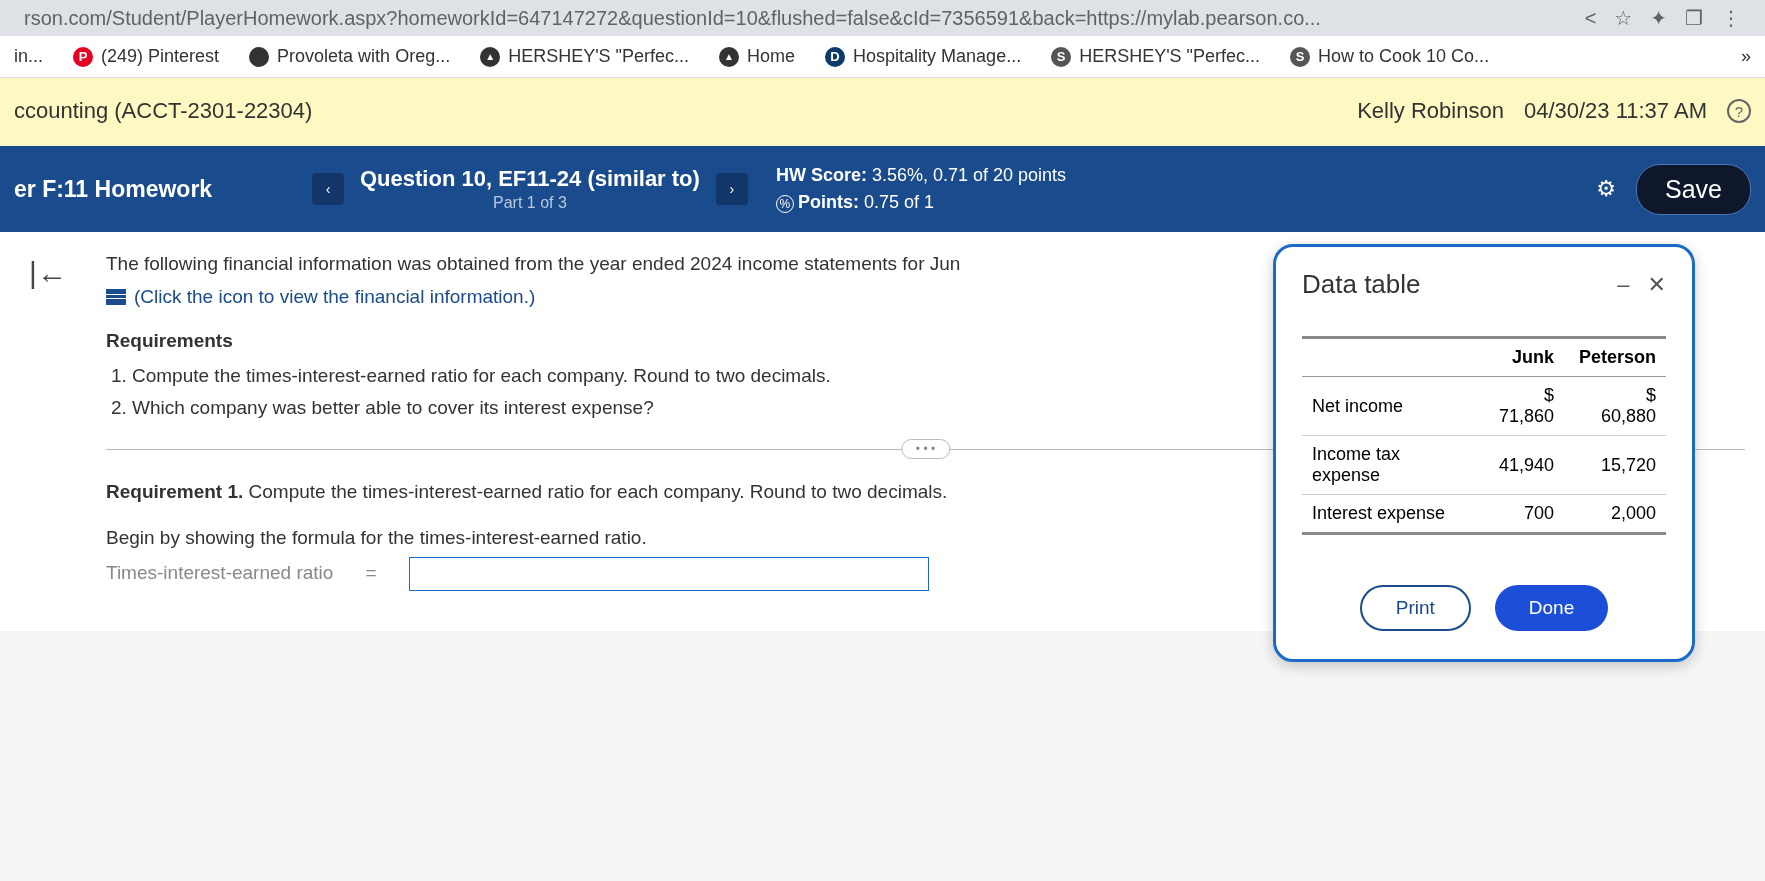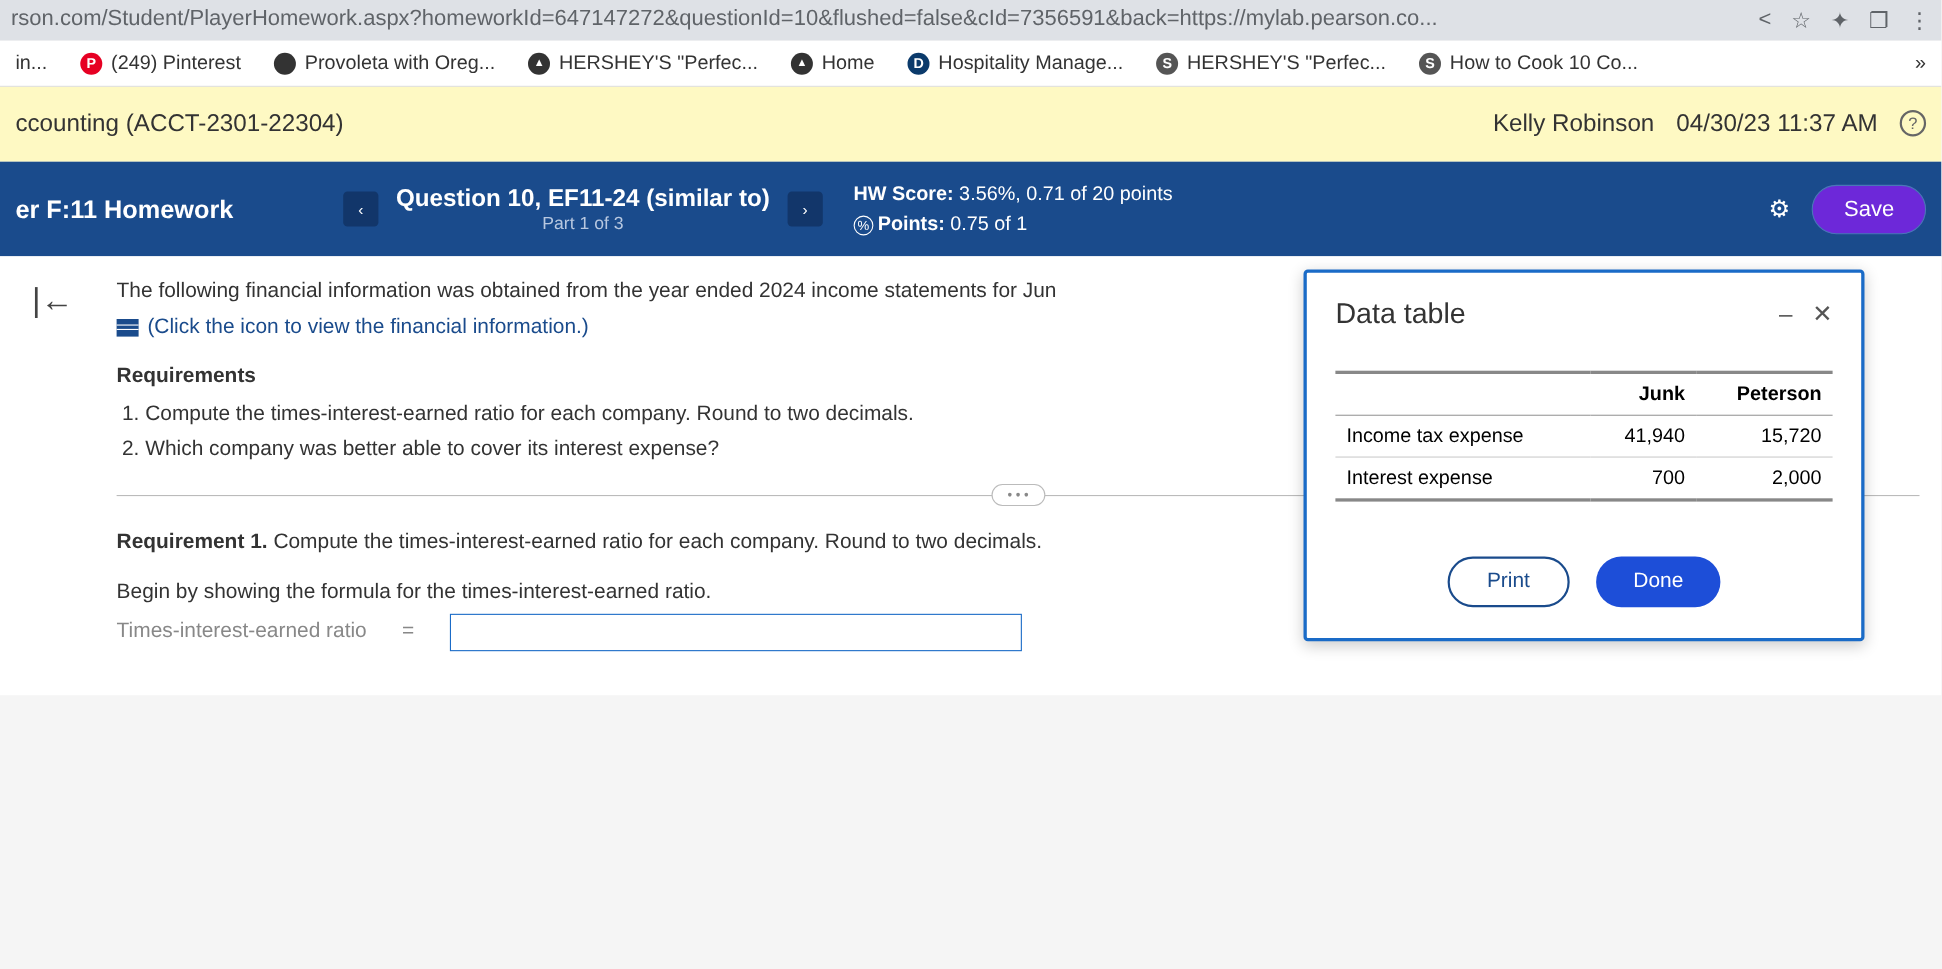--- a/index.html
+++ b/index.html
@@ -1,19 +1,19 @@
 <!DOCTYPE html>
 <html><head>
 <meta charset="utf-8">
 <style>
 * { margin: 0; padding: 0; box-sizing: border-box; font-family: Arial, sans-serif; }
 body { background: #f5f5f5; width: 1765px; height: 881px; overflow: hidden; }
 
 .browser-chrome { background: #dee1e6; }
-.url-bar { padding: 6px 10px; font-size: 20px; color: #5f6368; display: flex; gap: 10px; }
+.url-bar { padding: 6px 24px; font-size: 20px; color: #5f6368; display: flex; align-items: center; gap: 10px; }
 .url-text { flex: 1; }
 .url-icons { display: flex; gap: 18px; align-items: center; color: #5f6368; font-size: 20px; }
 
 .bookmarks-bar { background: #fff; padding: 10px 14px; display: flex; gap: 30px; align-items: center; font-size: 18px; color: #333; border-bottom: 1px solid #ddd; }
 .bookmark { display: flex; align-items: center; gap: 8px; cursor: pointer; }
 .bk-icon { width: 20px; height: 20px; border-radius: 50%; display: inline-flex; align-items: center; justify-content: center; font-size: 13px; font-weight: bold; color: #fff; }
 .bk-pinterest { background: #e60023; }
 .bk-dark { background: #333; }
 .bk-hershey { background: #333; color: #fff; font-size: 10px; }
 .bk-d { background: #0b3a6b; }
@@ -27,21 +27,21 @@
 .hw-title { font-size: 23px; font-weight: bold; flex: 0 0 auto; width: 270px; }
 .nav-block { display: flex; align-items: center; gap: 16px; }
 .nav-chevron { background: #12366a; width: 32px; height: 32px; border-radius: 4px; display: flex; align-items: center; justify-content: center; font-size: 14px; cursor: pointer; }
 .question-block { text-align: center; }
 .question-title { font-size: 22px; font-weight: bold; }
 .question-sub { font-size: 16px; color: #b8c8e0; margin-top: 2px; }
 .score-block { font-size: 18px; line-height: 1.5; }
 .score-block .label { font-weight: bold; }
 .right-controls { margin-left: auto; display: flex; align-items: center; gap: 20px; }
 .gear-icon { font-size: 22px; cursor: pointer; }
-.save-btn { background: #6d28d9; border: 1px solid #4a76b8; padding: 10px 28px; border-radius: 24px; font-size: 20px; cursor: pointer; color: #fff; }
+.save-btn { background: #0f172a; border: 1px solid #4a76b8; padding: 10px 28px; border-radius: 24px; font-size: 25px; cursor: pointer; color: #fff; }
 
 .content-area { background: #fff; display: flex; position: relative; }
 .collapse-col { width: 96px; padding-top: 24px; display: flex; justify-content: center; }
 .collapse-icon { font-size: 30px; color: #444; cursor: pointer; }
 
 .main-col { flex: 1; padding: 18px 20px 40px 10px; font-size: 19px; color: #333; line-height: 1.5; }
 .intro-text { margin-bottom: 4px; }
 .icon-link { color: #1a4b8c; display: flex; align-items: center; gap: 8px; margin-bottom: 16px; cursor: pointer; }
 .table-icon { width: 20px; height: 16px; background: #1a4b8c; display: inline-block; position: relative; }
 .table-icon:before { content: ""; position: absolute; top: 5px; left: 0; right: 0; height: 1px; background: #fff; box-shadow: 0 4px 0 #fff; }
@@ -51,21 +51,21 @@
 
 .divider-wrap { position: relative; margin: 20px 0 28px; }
 .divider { border-top: 1px solid #bbb; }
 .expand-pill { position: absolute; left: 50%; top: -10px; transform: translateX(-50%); background: #fff; border: 1px solid #bbb; border-radius: 10px; padding: 0 14px; font-size: 12px; color: #888; cursor: pointer; height: 20px; line-height: 18px;}
 
 .req1-text { margin-bottom: 18px; }
 .formula-row { display: flex; align-items: center; gap: 32px; margin-top: 4px; }
 .formula-label { color: #888; }
 .formula-input { width: 520px; height: 34px; border: 1px solid #1a6bc7; background: #fff; }
 
-.data-popup { position: absolute; right: 70px; top: 12px; width: 510px; background: #fff; border: 3px solid #1a6bc7; border-radius: 4px; padding: 22px 26px 28px; box-shadow: 0 4px 14px rgba(0,0,0,0.2); }
+.data-popup { position: absolute; right: 70px; top: 12px; width: 422px; background: #fff; border: 3px solid #1a6bc7; border-radius: 20px; padding: 22px 26px 28px; box-shadow: 0 4px 14px rgba(0,0,0,0.2); }
 .popup-head { display: flex; justify-content: space-between; align-items: center; margin-bottom: 36px; }
 .popup-title { font-size: 26px; color: #333; }
 .popup-ctrls { display: flex; gap: 18px; font-size: 22px; color: #555; }
 .popup-ctrls span { cursor: pointer; }
 
 .data-table { width: 100%; border-collapse: collapse; font-size: 18px; border-top: 3px solid #888; border-bottom: 3px solid #888;}
 .data-table th { text-align: right; padding: 8px 10px; border-bottom: 1px solid #999; font-weight: bold; }
 .data-table th:first-child { text-align: left; }
 .data-table td { padding: 8px 10px; text-align: right; border-bottom: 1px solid #ccc; }
 .data-table td:first-child { text-align: left; }
@@ -200,20 +200,25 @@
     <table class="data-table">
       <thead>
         <tr>
           <th></th>
           <th>Junk</th>
           <th>Peterson</th>
         </tr>
       </thead>
       <tbody>
         <tr>
+          <td>Net income</td>
+          <td><span class="dollar">$</span>&nbsp;&nbsp;<span>71,860</span></td>
+          <td><span class="dollar">$</span>&nbsp;&nbsp;<span>60,880</span></td>
+        </tr>
+        <tr>
           <td>Income tax expense</td>
           <td>41,940</td>
           <td>15,720</td>
         </tr>
         <tr>
           <td>Interest expense</td>
           <td>700</td>
           <td>2,000</td>
         </tr>
       </tbody>

